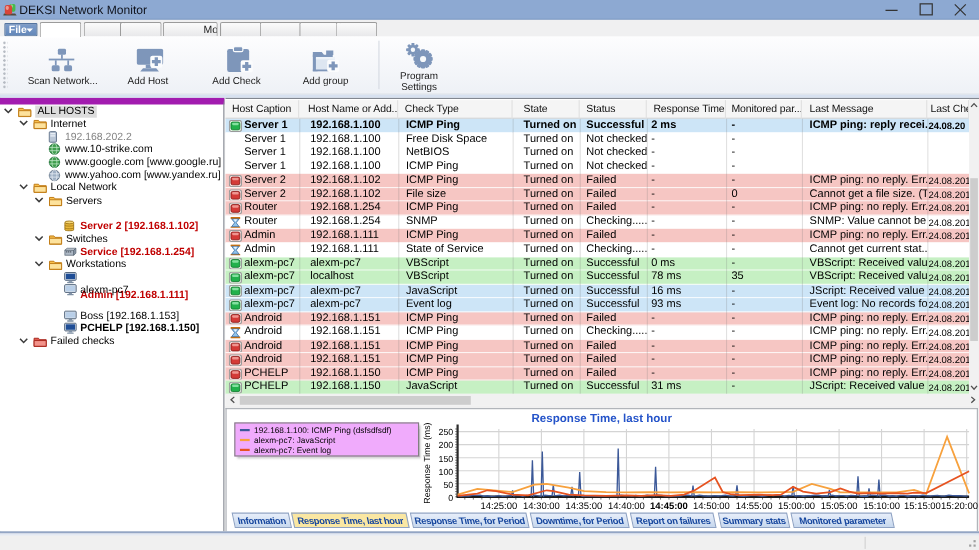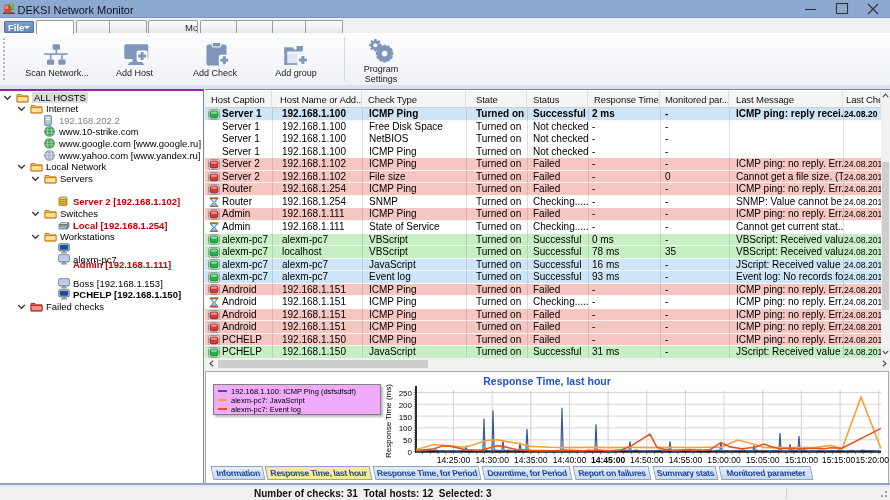--- a/index.html
+++ b/index.html
@@ -21,21 +21,21 @@
 #toolbar { position:absolute; left:0; top:33px; width:100%; height:53px; background:linear-gradient(#fdfdfe,#eef1f6); border-bottom:1px solid #dde3ec; }
 #toolbar .grip { position:absolute; left:2px; top:4px; bottom:4px; width:5px;
   background-image:radial-gradient(circle, #b5bac2 1px, transparent 1.2px); background-size:4px 4px; }
 .tlabel { position:absolute; top:35px; font-size:9px; color:#1a1a1a; text-align:center; line-height:11px; }
 #tsep { position:absolute; left:344px; top:4px; bottom:4px; width:1px; background:#d5dae2; }
 
 
 #strip { position:absolute; left:0; top:86px; width:100%; height:3px; background:#d7e1f0; }
 
 
-#tree { position:absolute; left:0; top:89px; width:204px; height:394px; background:#fff; border-right:1px solid #828790; border-top:2px solid #a21caf; }
+#tree { position:absolute; left:0; top:89px; width:204px; height:394px; background:#fff; border-right:1px solid #828790; border-top:6px solid #a21caf; }
 .trow { position:absolute; left:0; height:11.63px; line-height:11.6px; font-size:9.5px; width:100%; }
 
 
 #tablewrap { position:absolute; left:205px; top:89px; width:685px; height:280px; background:#fff; border-top:1px solid #828790; }
 .thead { position:absolute; left:0; top:1px; width:676px; height:17px; background:#f5f5f5; border-bottom:1px solid #d0d0d0; }
 .th { position:absolute; top:0; height:17px; line-height:17px; font-size:9.5px; letter-spacing:-0.1px; color:#111; border-right:1px solid #e0e0e0; overflow:hidden; white-space:nowrap; }
 .tr { position:absolute; left:0; width:676px; height:12.55px; }
 .td { position:absolute; top:0; height:12.55px; line-height:12.3px; font-size:10px; overflow:hidden; white-space:nowrap; border-bottom:1px solid rgba(255,255,255,0.8); }
 .ric { width:12px; height:11px; position:absolute; left:3px; top:0.8px; }
 .vgrid { position:absolute; top:18px; height:251px; width:1px; background:rgba(120,120,120,0.22); }
@@ -266,21 +266,21 @@
           </svg></span>
 <span style="position:absolute;left:60px;top:0;white-space:nowrap">Switches</span>
 </div>
 <div class="trow" style="top:128.53px">
 <span style="position:absolute;left:58px;top:0"><svg width="12" height="10" viewBox="0 0 12 10" style="vertical-align:-2px">
             <path d="M1 3.5 l2-1.8 h8 l-2 1.8 z" fill="#d8dfe7" stroke="#5d6a78" stroke-width="0.7"></path>
             <rect x="1" y="3.5" width="8" height="4.5" fill="#aeb9c6" stroke="#5d6a78" stroke-width="0.7"></rect>
             <path d="M9 3.5 l2-1.8 v4.5 l-2 1.8 z" fill="#8b99a9" stroke="#5d6a78" stroke-width="0.7"></path>
             <path d="M2 5 h1.2 M3.8 5 h1.2 M5.6 5 h1.2" stroke="#39424d" stroke-width="0.9"></path>
           </svg></span>
-<span style="position:absolute;left:73px;top:0;font-weight:bold;color:#c00000;white-space:nowrap">Local [192.168.1.254]</span>
+<span style="position:absolute;left:73px;top:0;font-weight:bold;color:#c00000;white-space:nowrap">Service [192.168.1.254]</span>
 </div>
 <div class="trow" style="top:140.16px">
 <span style="position:absolute;left:31px;top:0"><svg width="9" height="9" viewBox="0 0 9 9" style="vertical-align:-1px">
             <polyline points="1.2,3 4.5,6.3 7.8,3" fill="none" stroke="#3c3c3c" stroke-width="1.4"></polyline>
           </svg></span>
 <span style="position:absolute;left:44px;top:0"><svg width="13" height="11" viewBox="0 0 13 11" style="vertical-align:-2px">
             <path d="M1 2.5 h4 l1 1.3 h6 v6.2 h-11 z" fill="#f9c04c" stroke="#c07c17" stroke-width="0.9"></path>
             <path d="M1 4.6 h11 v5.2 h-11 z" fill="#fde29c" stroke="#c07c17" stroke-width="0.9"></path>
           </svg></span>
 <span style="position:absolute;left:60px;top:0;white-space:nowrap">Workstations</span>
@@ -803,21 +803,20 @@
   <div class="btab" style="left:212px;width:52px">Information</div>
 <div class="btab act" style="left:266px;width:105px">Response Time, last hour</div>
 <div class="btab" style="left:374px;width:106px">Response Time, for Period</div>
 <div class="btab" style="left:483px;width:88px">Downtime, for Period</div>
 <div class="btab" style="left:574px;width:76px">Report on failures</div>
 <div class="btab" style="left:654px;width:63px">Summary stats</div>
 <div class="btab" style="left:720px;width:92px">Monitored parameter</div>
   <div id="botline"></div>
     <div id="botstrip"></div>
   <div id="statusbar">
-    <div class="stext">Number of checks: 31&nbsp;&nbsp;Total hosts: 12&nbsp;&nbsp;Selected: 3</div>
     <div style="position:absolute;left:786px;top:1px;bottom:1px;width:1px;background:#d0d0d0"></div>
     <svg style="position:absolute;right:2px;bottom:2px" width="10" height="10">
         <g fill="#a0a0a0">
           <rect x="7" y="7" width="2" height="2"></rect>
           <rect x="7" y="3" width="2" height="2"></rect>
           <rect x="3" y="7" width="2" height="2"></rect>
         </g>
       </svg>
   </div>
 </div>

